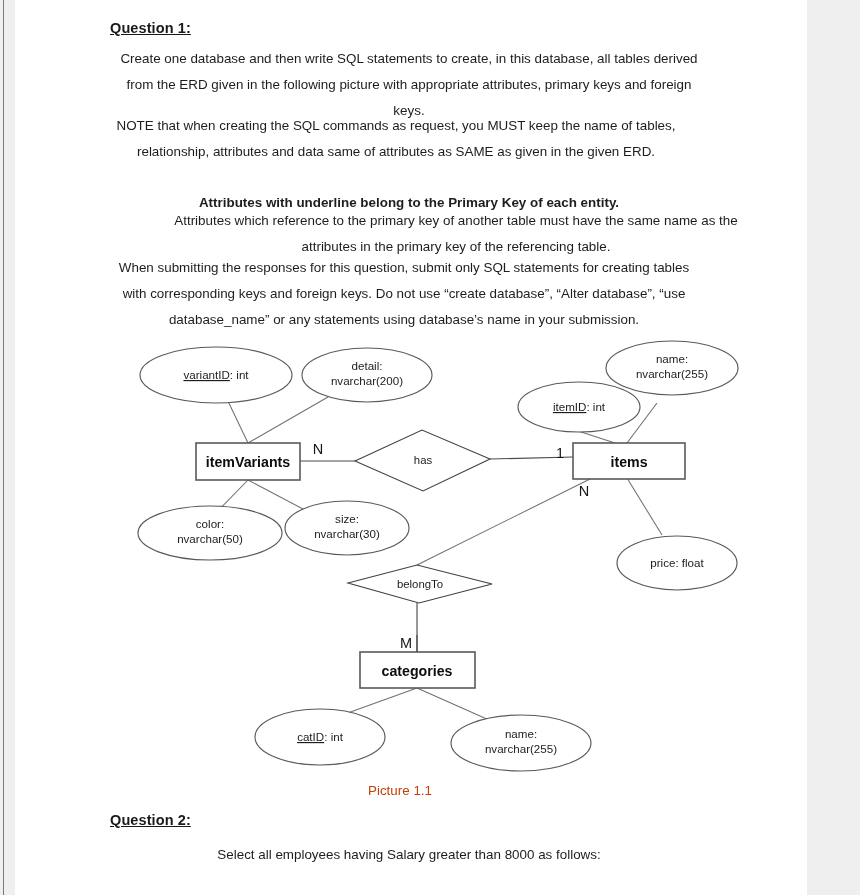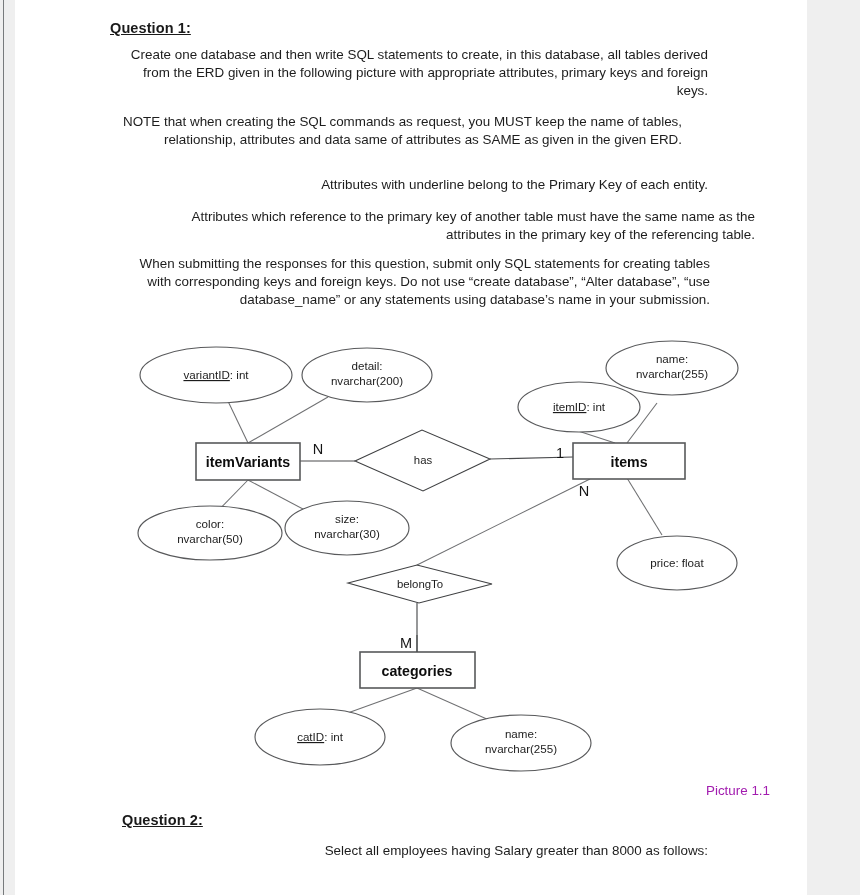--- a/index.html
+++ b/index.html
@@ -66,25 +66,25 @@
     font-size: 14.5px;
     font-weight: bold;
     color: #1a1a1a;
     margin: 0;
     padding: 0;
     text-decoration: underline;
     letter-spacing: 0.1px;
   }
   p.para {
     font-size: 13.4px;
-    line-height: 18px;
+    line-height: 26px;
     color: #1d1d1d;
     margin: 0;
     padding: 0;
-    text-align: right;
+    text-align: center;
   }
 
   
   #erd {
     position: absolute;
     left: 15px;
     top: 335px;
     width: 740px;
     height: 475px;
   }
@@ -138,23 +138,23 @@
     font-family: "Liberation Sans", sans-serif;
     font-size: 14.5px;
     fill: #141414;
     text-anchor: middle;
   }
   .caption {
     position: absolute;
     left: 15px;
     top: 783px;
     width: 740px;
-    text-align: right;
+    text-align: center;
     font-size: 13.4px;
-    color: #a21caf;
+    color: #c2410c;
   }
 </style>
 </head>
 <body>
 
 <div id="viewport">
 
   <div id="left-rule"></div>
   <div id="left-gutter"></div>
   <div id="page-right-edge"></div>
@@ -162,27 +162,27 @@
   <div id="page">
 
     <div class="doc-body">
 
       <h2 class="q-head" style="position:absolute; left:0; top:20px;">Question 1:</h2>
 
       <p class="para" style="position:absolute; left:0; top:46px; width:598px;">Create one database and then write SQL statements to create, in this database, all tables derived from the ERD given in the following picture with appropriate attributes, primary keys and foreign keys.</p>
 
       <p class="para" style="position:absolute; left:0; top:113px; width:572px;">NOTE that when creating the SQL commands as request, you MUST keep the name of tables, relationship, attributes and data same of attributes as SAME as given in the given ERD.</p>
 
-      <p class="para" style="position:absolute; left:0; top:176px; width:598px;">Attributes with underline belong to the Primary Key of each entity.</p>
+      <p class="para" style="position:absolute; left:0; top:190px; width:598px;font-weight:bold;">Attributes with underline belong to the Primary Key of each entity.</p>
 
       <p class="para" style="position:absolute; left:0; top:208px; width:598px;margin-left:47px;">Attributes which reference to the primary key of another table must have the same name as the attributes in the primary key of the referencing table.</p>
 
-      <p class="para" style="position:absolute; left:12px; top:255px; width:588px;">When submitting the responses for this question, submit only SQL statements for creating tables with corresponding keys and foreign keys. Do not use “create database”, “Alter database”, “use database_name” or any statements using database’s name in your submission.</p>
-
-      <h2 class="q-head" style="position:absolute; left:12px; top:812px;text-decoration:underline;">Question 2:</h2>
+      <p class="para" style="position:absolute; left:0; top:255px; width:588px;">When submitting the responses for this question, submit only SQL statements for creating tables with corresponding keys and foreign keys. Do not use “create database”, “Alter database”, “use database_name” or any statements using database’s name in your submission.</p>
+
+      <h2 class="q-head" style="position:absolute; left:0; top:812px;text-decoration:underline;">Question 2:</h2>
 
       <p class="para" style="position:absolute; left:0; top:842px; width:598px;">Select all employees having Salary greater than 8000 as follows:</p>
     </div>
 
     <div id="erd">
       <svg width="740" height="475" viewBox="0 0 740 475" xmlns="http://www.w3.org/2000/svg">
 
         <line class="erd-line" x1="196" y1="62" x2="218" y2="108"></line>
 
         <line class="erd-line" x1="298" y1="62" x2="218" y2="108"></line>

